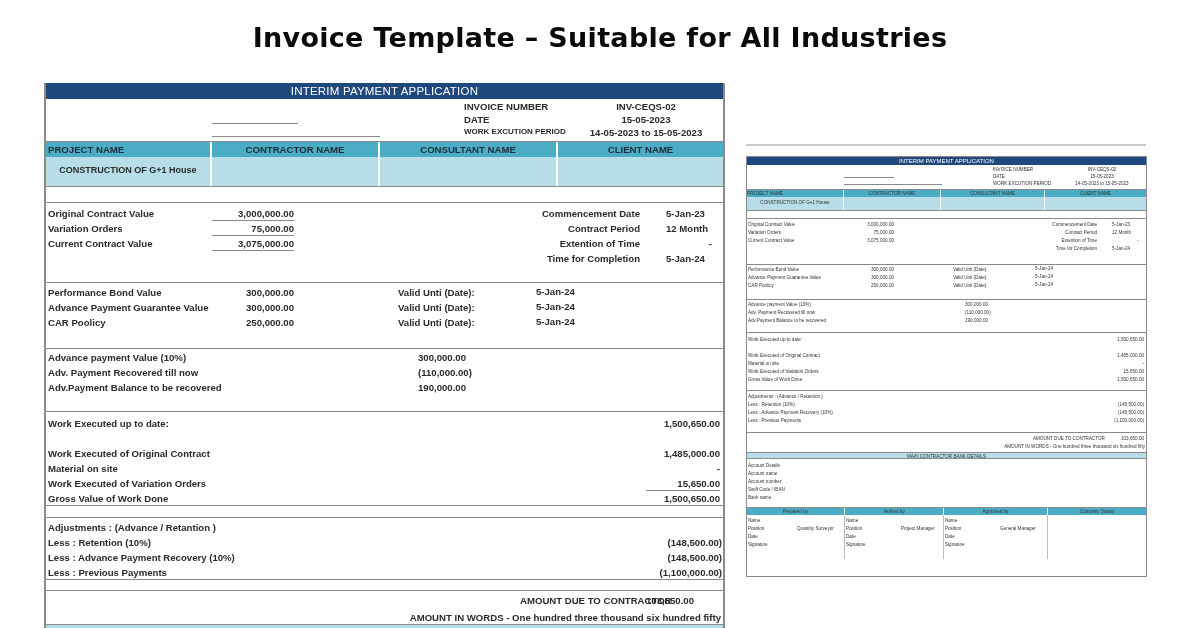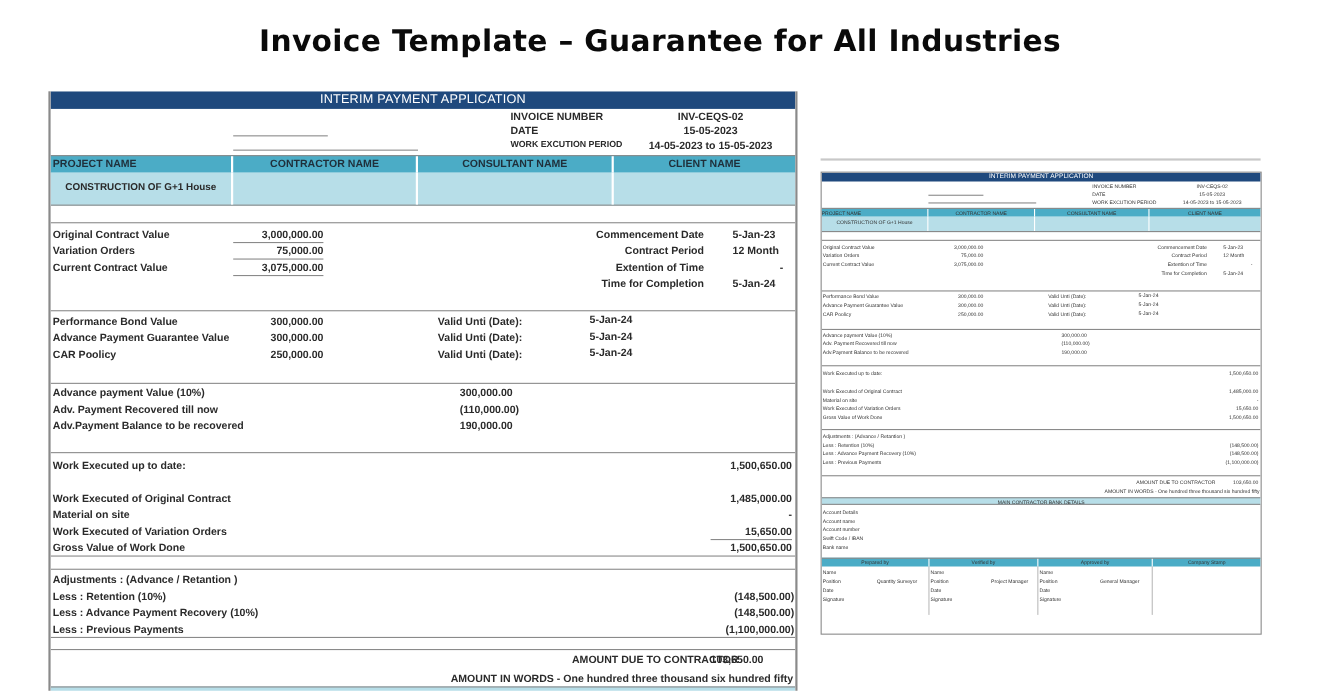--- a/index.html
+++ b/index.html
@@ -62,21 +62,21 @@
   .mini .sig { display: flex; height: 8px; background: #4bacc6; border-top: 1px solid #8a8a8a; }
   .mini .sig div { border-right: 1px solid #fff; text-align: center; line-height: 8px; }
   .mini .sigb { display: flex; height: 44px; }
   .mini .sigb > div { border-right: 1px solid #bbb; position: relative; }
   .mini .sigb > div:last-child { border-right: none; }
   .mini .s1 { width: 98px; } .mini .s2 { width: 99px; } .mini .s3 { width: 104px; } .mini .s4 { flex: 1; }
 </style>
 </head>
 <body>
 
-<div class="page-title">Invoice Template – Guarantee for All Industries</div>
+<div class="page-title">Invoice Template – Suitable for All Industries</div>
 
 <div class="sheet">
   <div class="hdr">INTERIM PAYMENT APPLICATION</div>
 
   <div class="row meta">
     <div class="abs" style="left:166px;top:24px;width:86px;border-top:1.5px solid #8a8a8a;"></div>
     <div class="abs" style="left:166px;top:37px;width:168px;border-top:1.5px solid #8a8a8a;"></div>
     <div class="abs" style="left:418px;top:2px;">INVOICE NUMBER</div>
     <div class="abs" style="left:418px;top:15px;">DATE</div>
     <div class="abs" style="left:418px;top:28px;font-size:8px;">WORK EXCUTION PERIOD</div>

